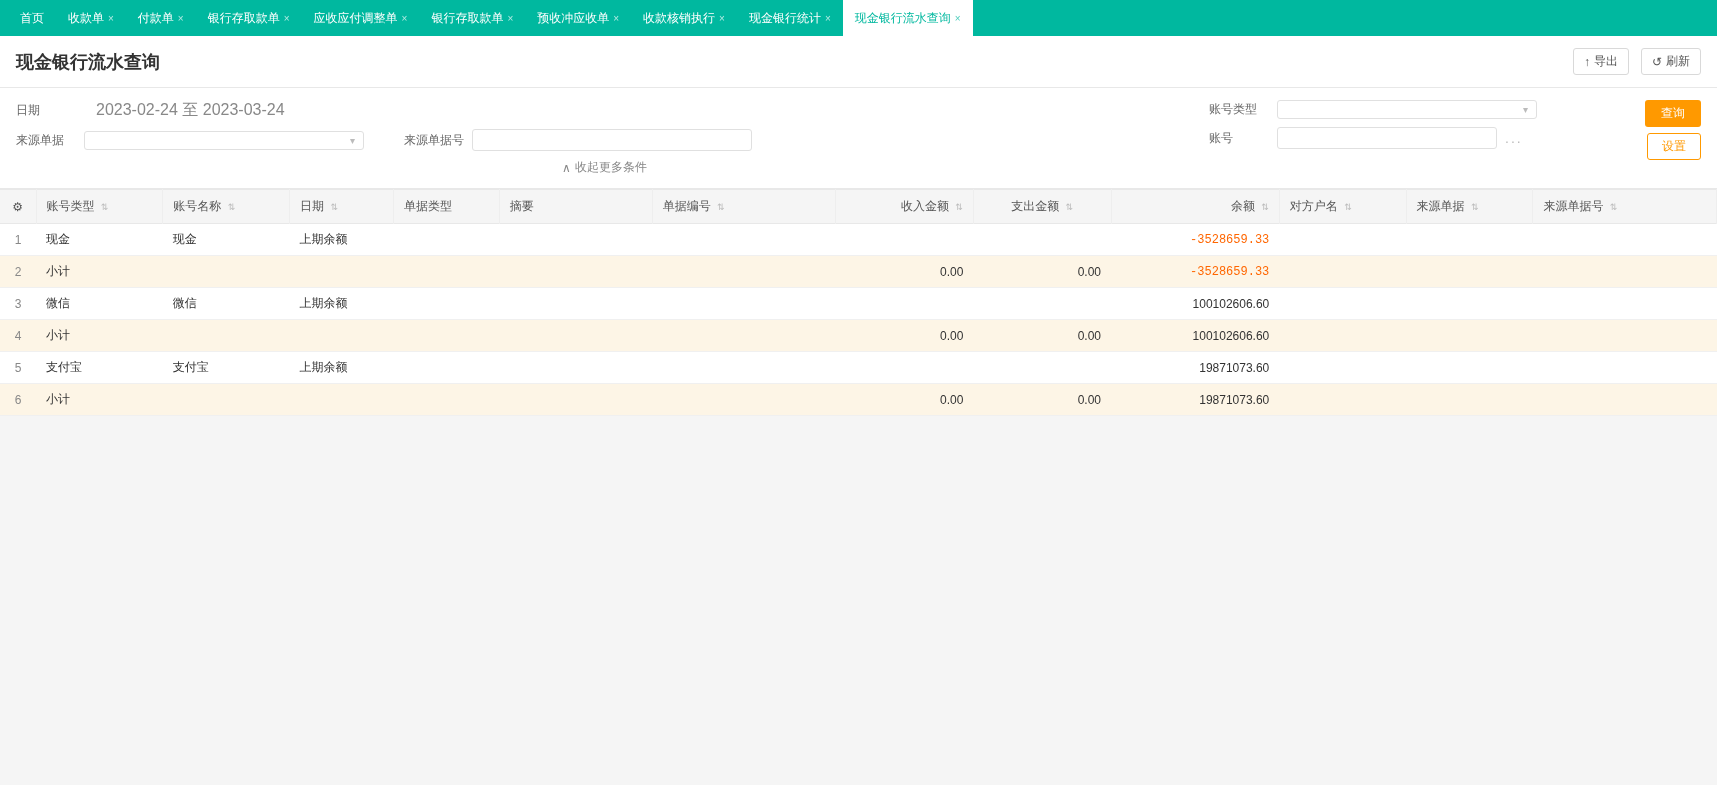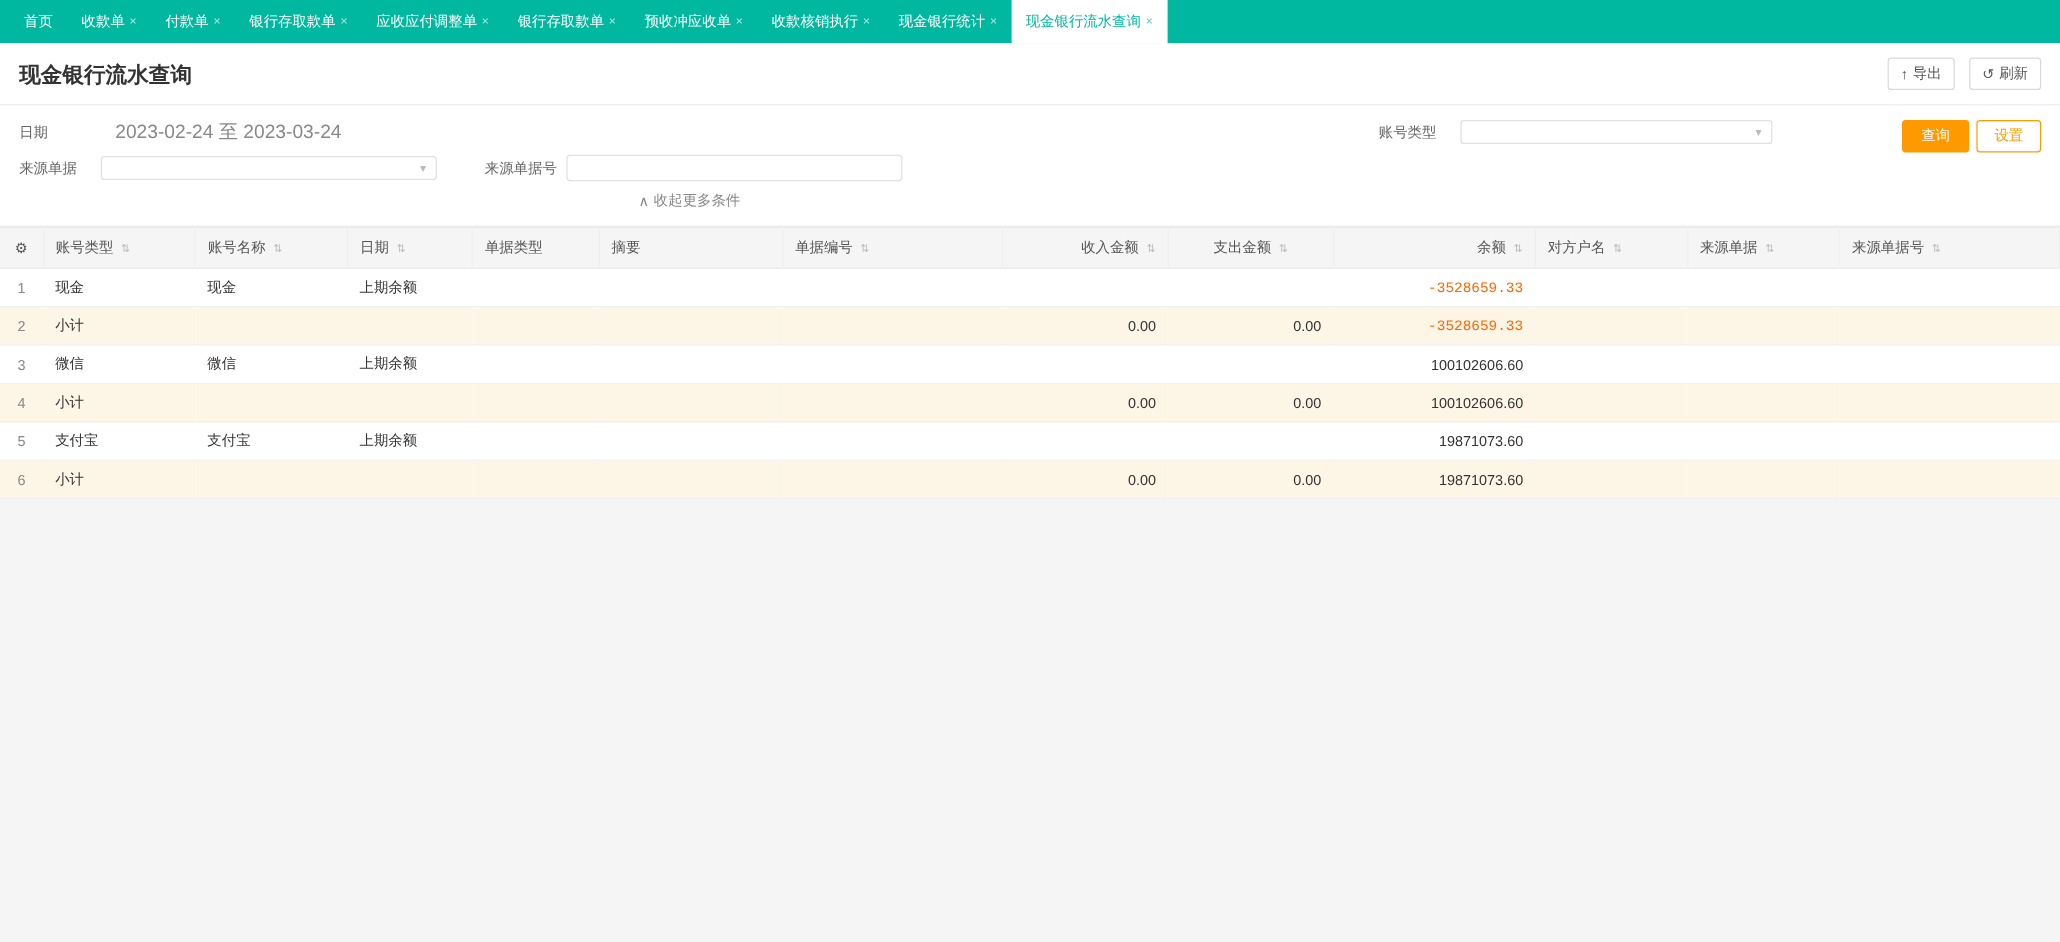--- a/index.html
+++ b/index.html
@@ -216,21 +216,21 @@
       gap: 40px;
       margin-bottom: 4px;
     }
     .filter-group {
       display: flex;
       align-items: center;
       gap: 8px;
     }
     .filter-right-btns {
       display: flex;
-      flex-direction: row;
+      flex-direction: column;
       align-items: flex-end;
       gap: 6px;
     }
     .header-right {
       display: flex;
       align-items: center;
       gap: 12px;
     }
   </style>
 </head>
@@ -319,20 +319,25 @@
     </div>
 
     <div style="display:flex; flex-direction:column; gap:8px; min-width:420px;">
       <div class="filter-group">
         <span class="filter-label">账号类型</span>
         <div class="filter-select" style="min-width:260px;">
           <span></span>
           <span class="chevron">▾</span>
         </div>
       </div>
+      <div class="filter-group">
+        <span class="filter-label">账号</span>
+        <input class="filter-input" type="text" style="min-width: 220px;">
+        <span class="account-dots">...</span>
+      </div>
     </div>
 
     <div class="filter-right-btns">
       <button class="btn-query">查询</button>
       <button class="btn-settings">设置</button>
     </div>
   </div>
 </div>
 
 <div class="table-wrap">

